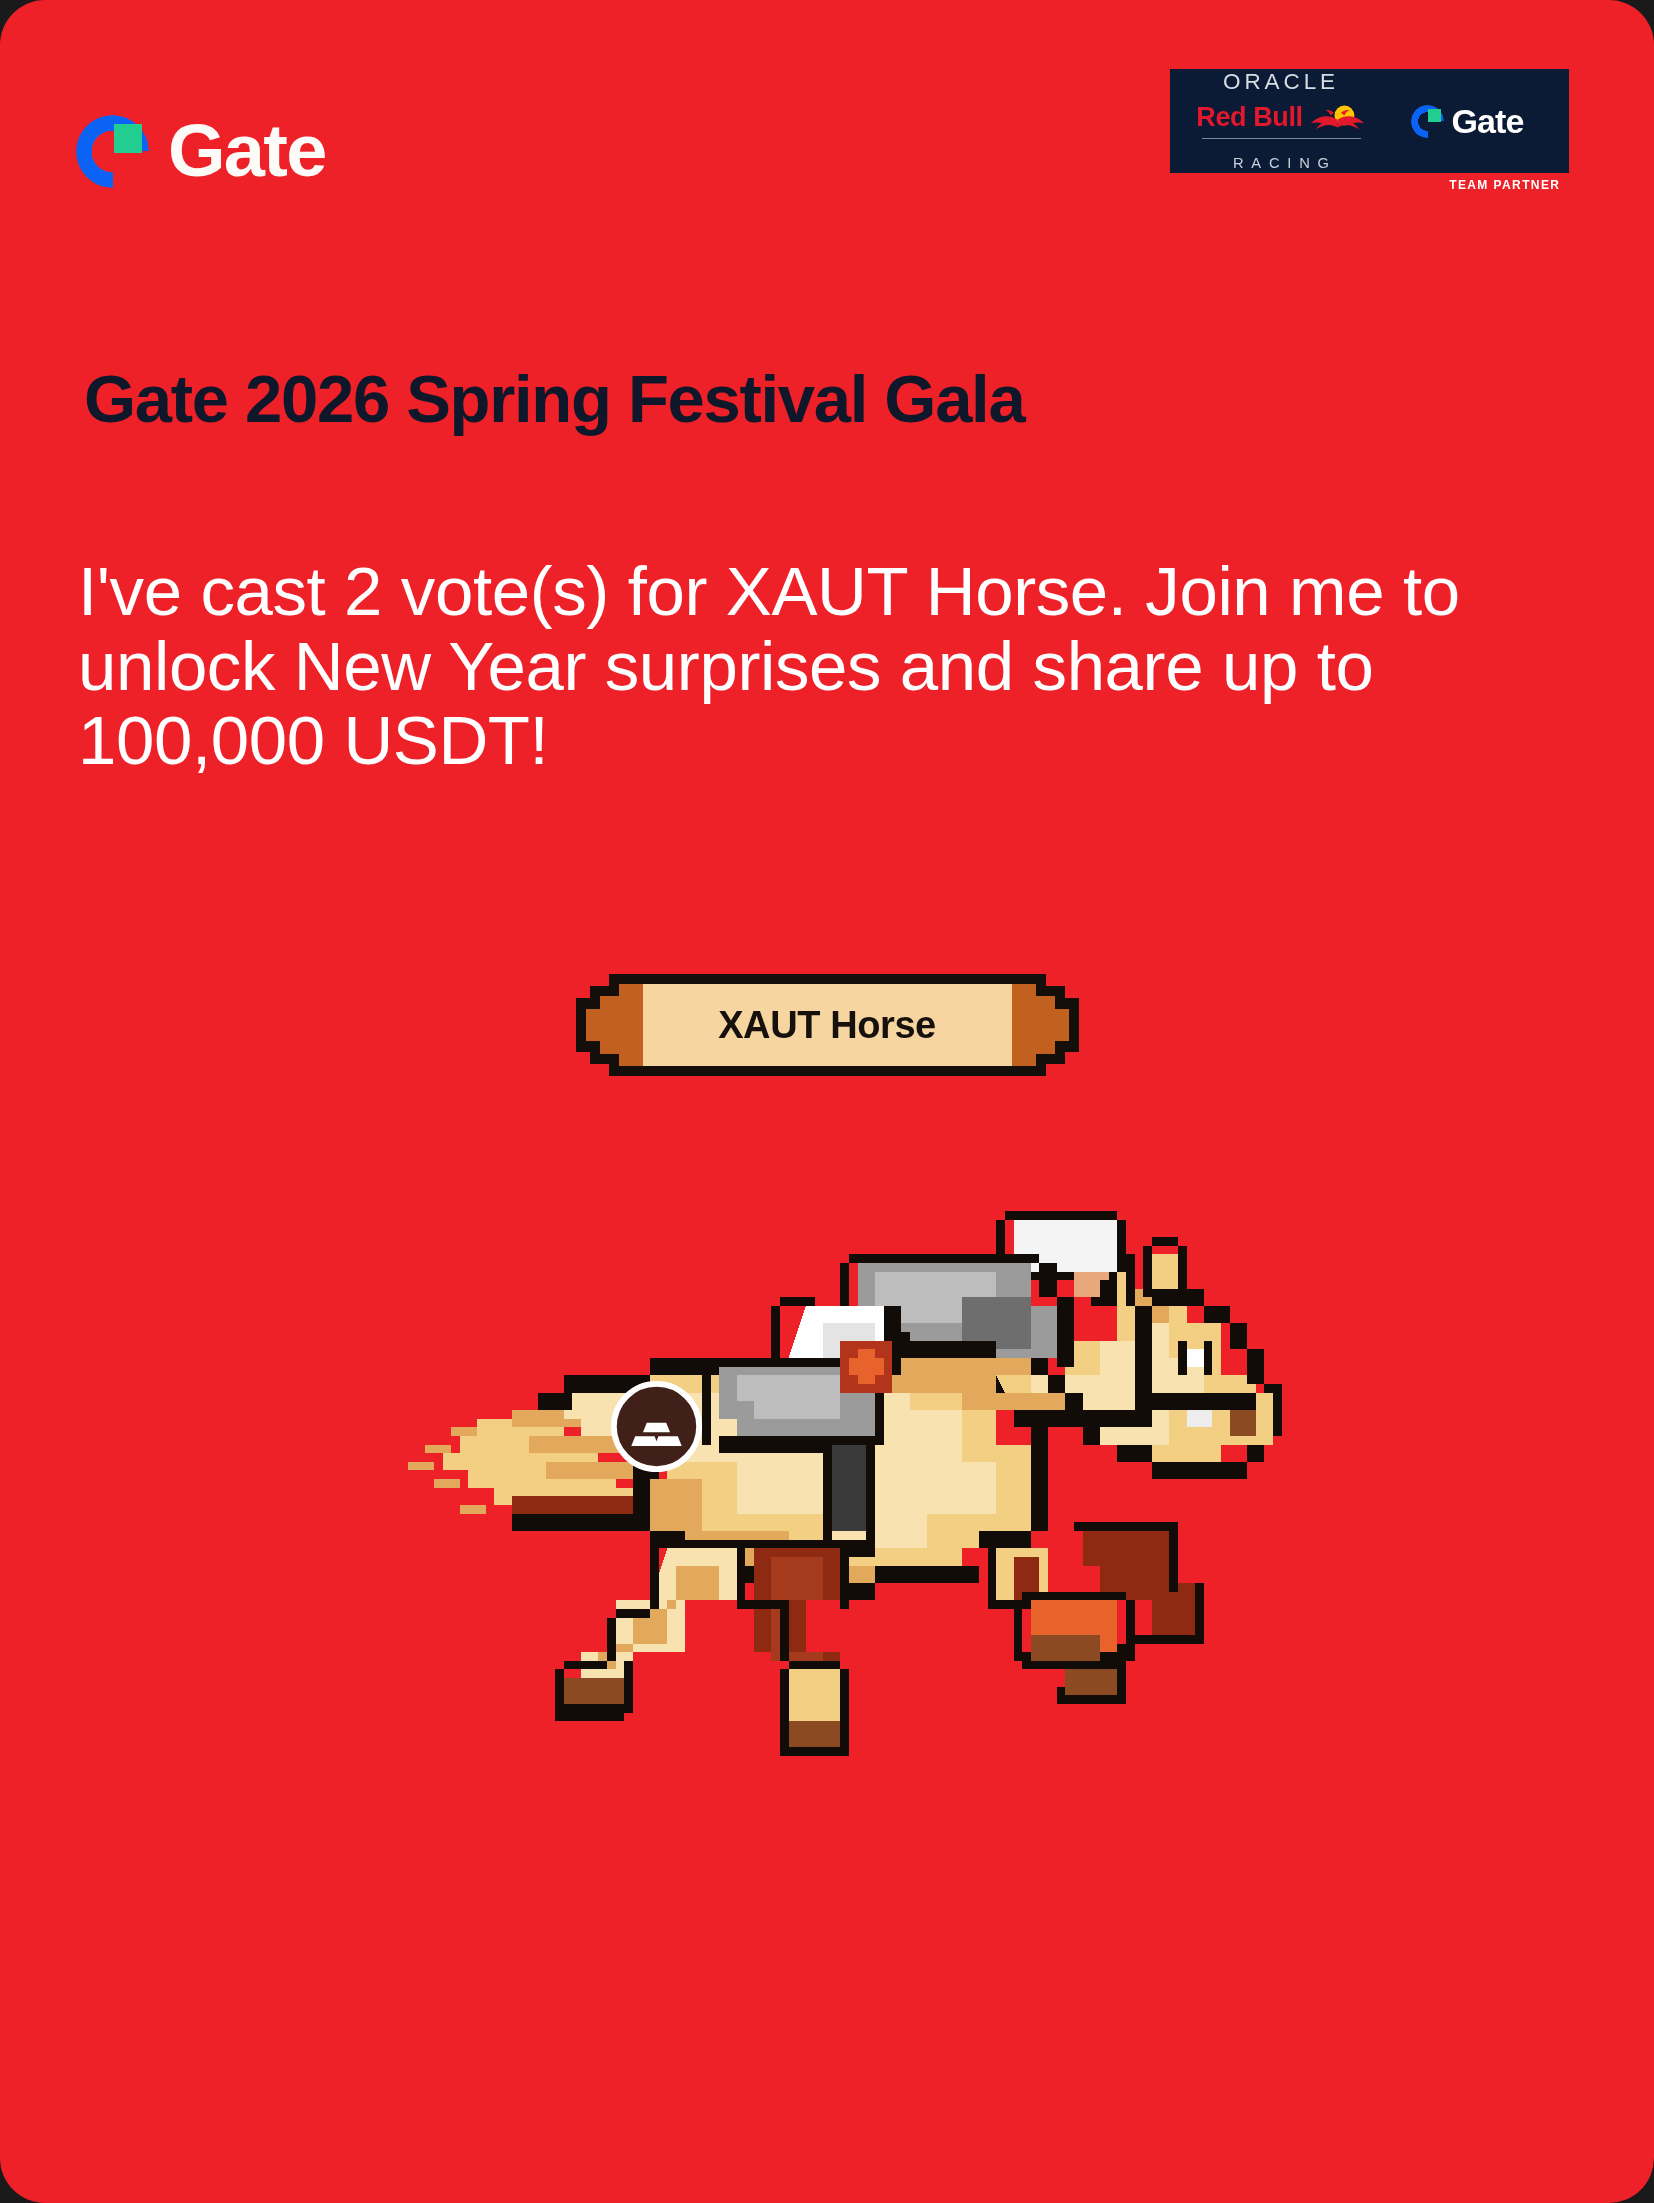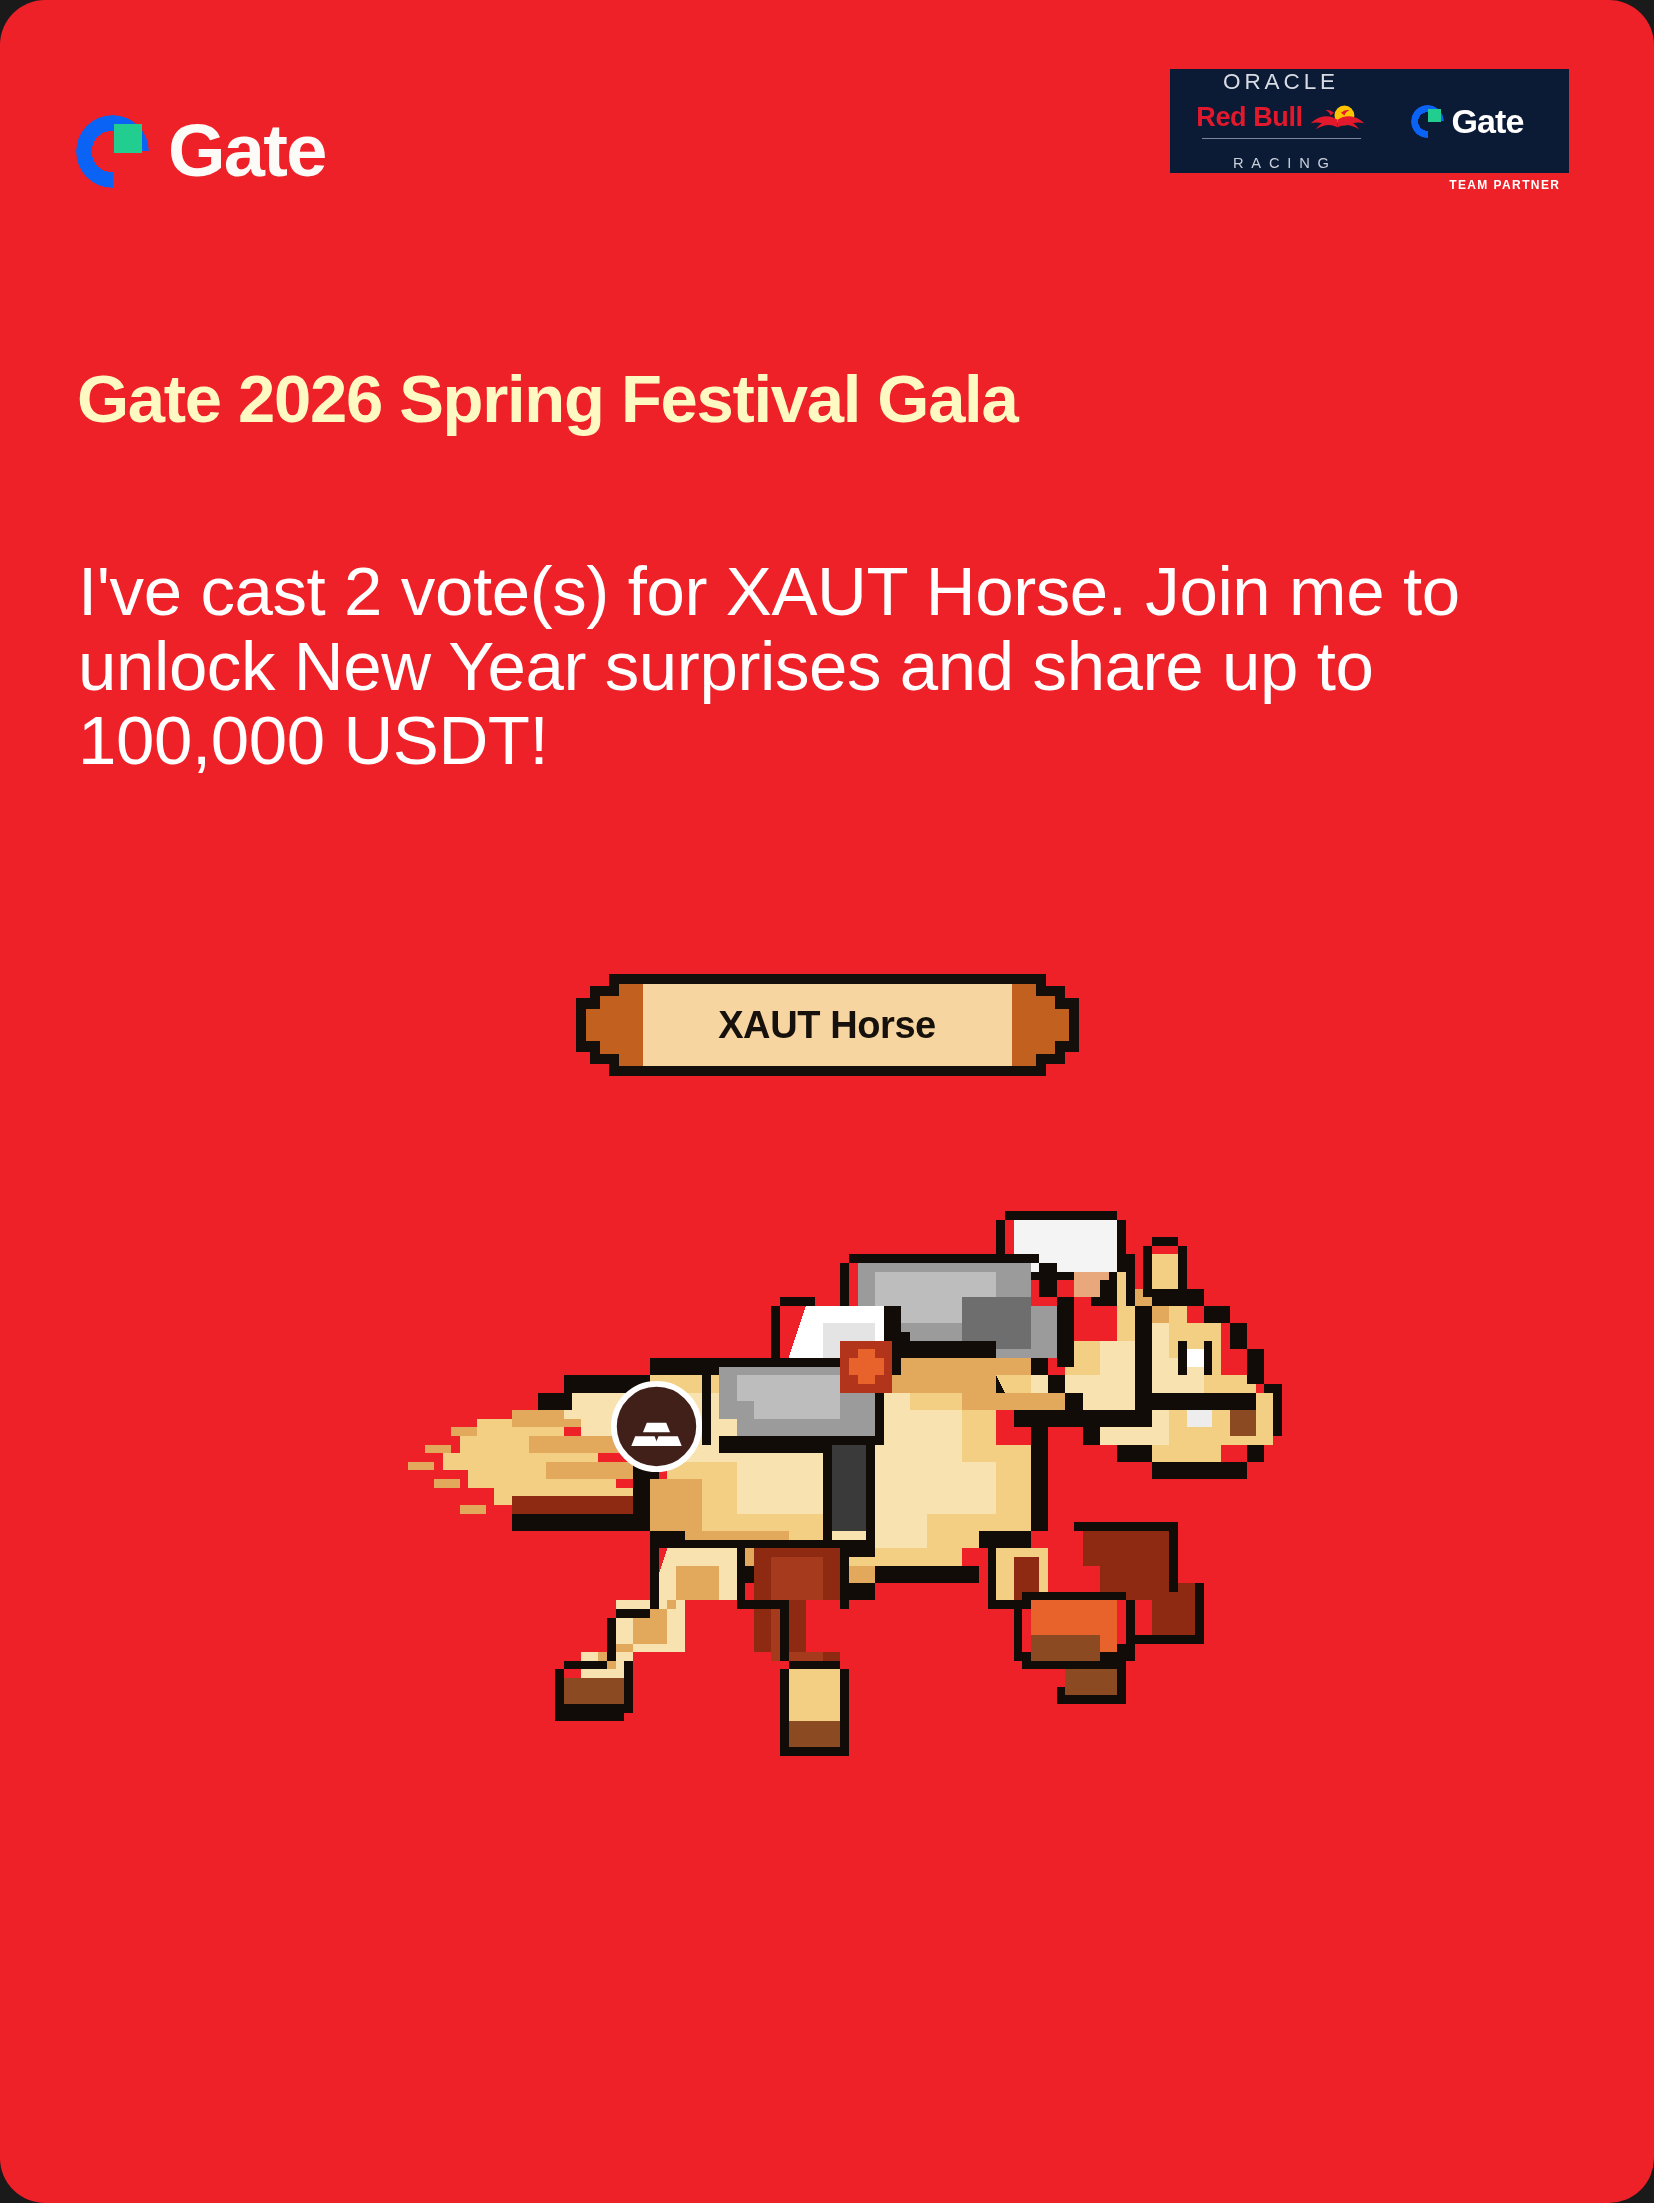--- a/index.html
+++ b/index.html
@@ -180,26 +180,26 @@
     font-size: 12px;
     font-weight: 700;
     letter-spacing: 1.4px;
     color: #FFFFFF;
     font-family: "Liberation Sans", sans-serif;
   }
 
   
   .headline {
     position: absolute;
-    left: 77px;
+    left: 84px;
     top: 318px;
     width: 1401px;
     font-size: 67px;
     font-weight: 700;
-    color: #fef9c3;
+    color: #0f172a;
     letter-spacing: -1.3px;
     line-height: 1.06;
     font-family: "Liberation Sans", sans-serif;
   }
   .body-copy {
     position: absolute;
     left: 78px;
     top: 486px;
     width: 1483px;
     font-size: 69px;

